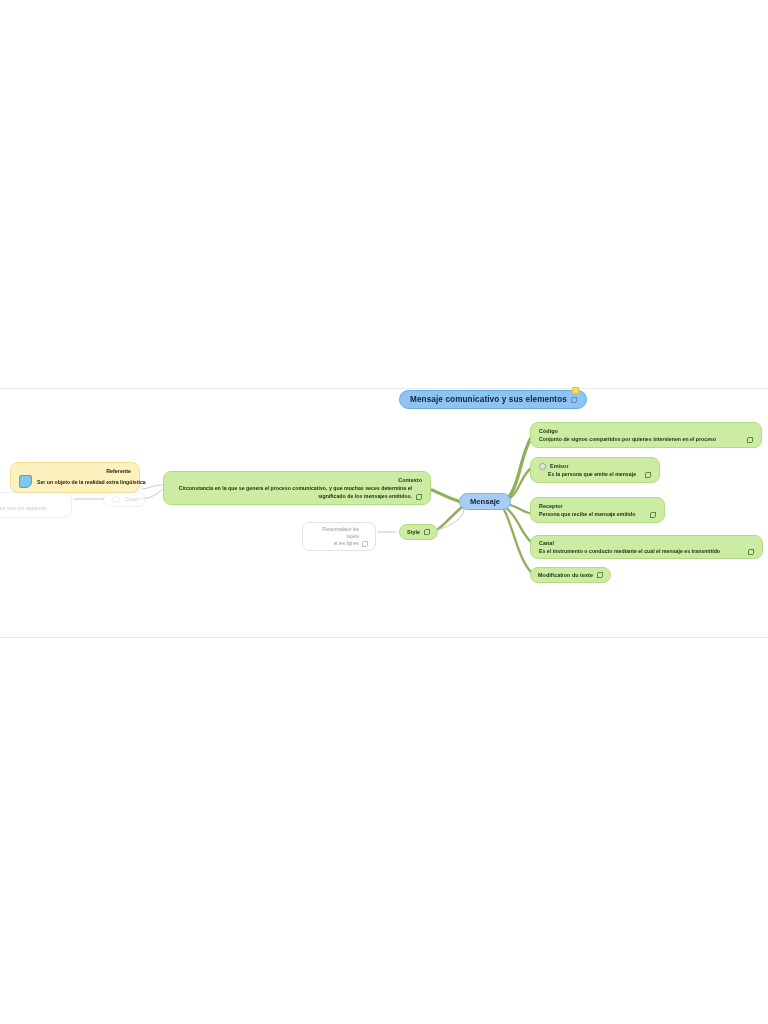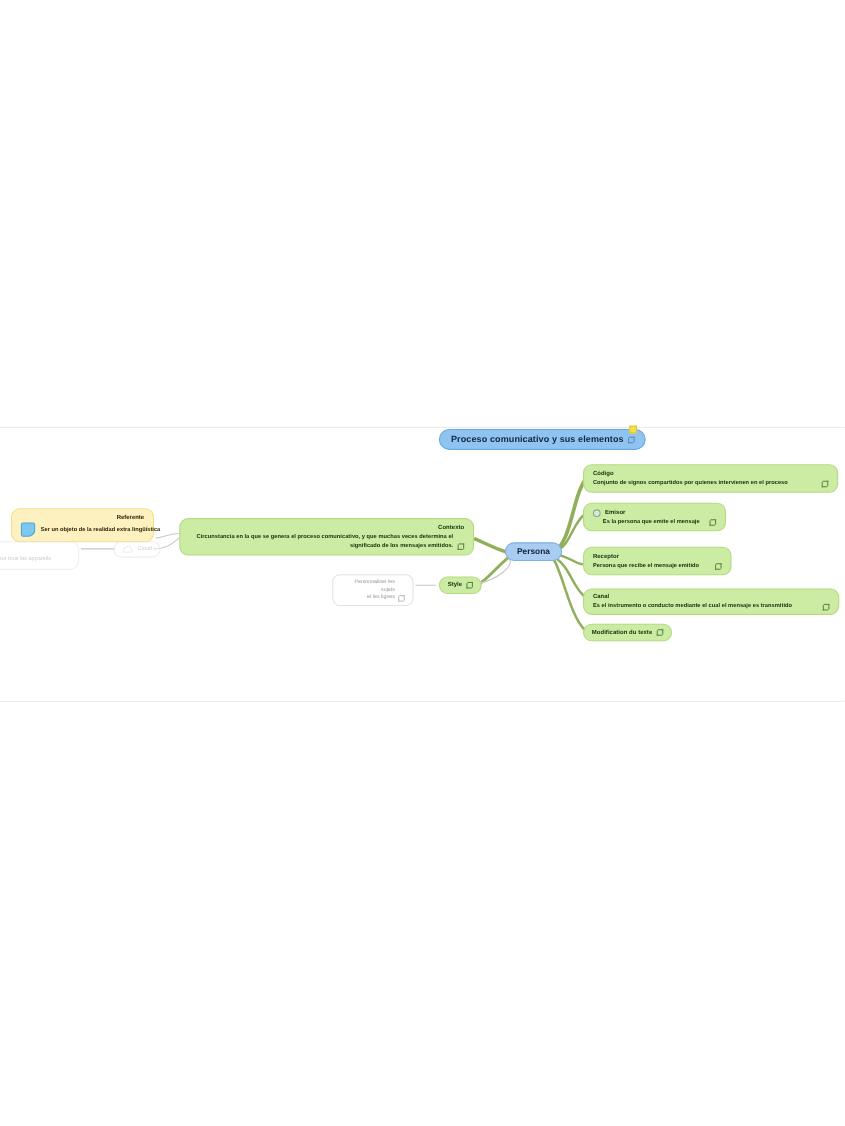--- a/index.html
+++ b/index.html
@@ -214,27 +214,27 @@
         <path d="M396,143 L378,143"></path>
         <path d="M433,142 C452,138 470,125 462,117"></path>
       </g>
 
       <g fill="none" stroke="#d6d6d6" stroke-width="1">
         <path d="M486,22 C486,40 486,70 487,96" opacity="0"></path>
       </g>
     </svg>
 
     <div class="node root" style="left:399px; top:1px;">
-      <span>Proceso comunicativo y sus elementos</span>
+      <span>Mensaje comunicativo y sus elementos</span>
       <span class="lnk"></span>
       <span class="badge-yellow"></span>
     </div>
 
     <div class="node hub" style="left:459px; top:104px;">
-      <span>Persona</span>
+      <span>Mensaje</span>
     </div>
 
     <div class="node green" style="left:530px; top:33px; width:232px;">
       <div class="title">Código</div>
       <div class="row" style="justify-content:space-between; align-items:flex-end; gap:6px;">
         <div class="desc">Conjunto de signos compartidos por quienes intervienen en el proceso</div>
         <span class="lnk g"></span>
       </div>
     </div>
 

